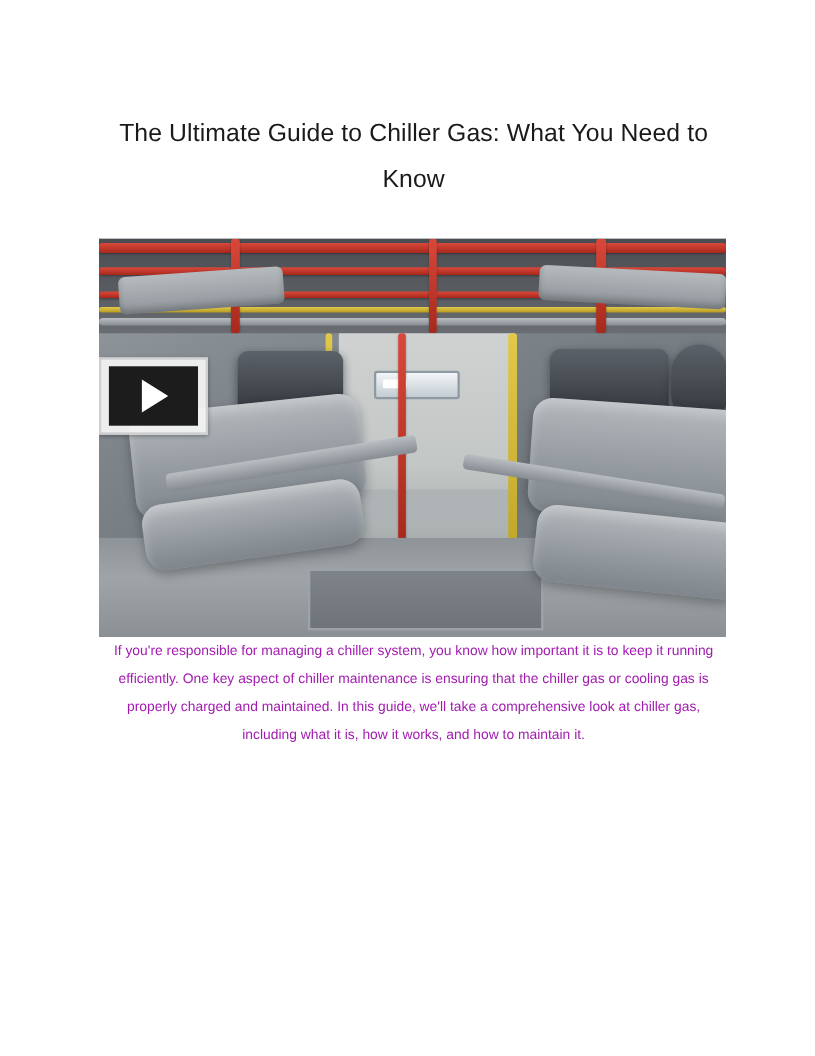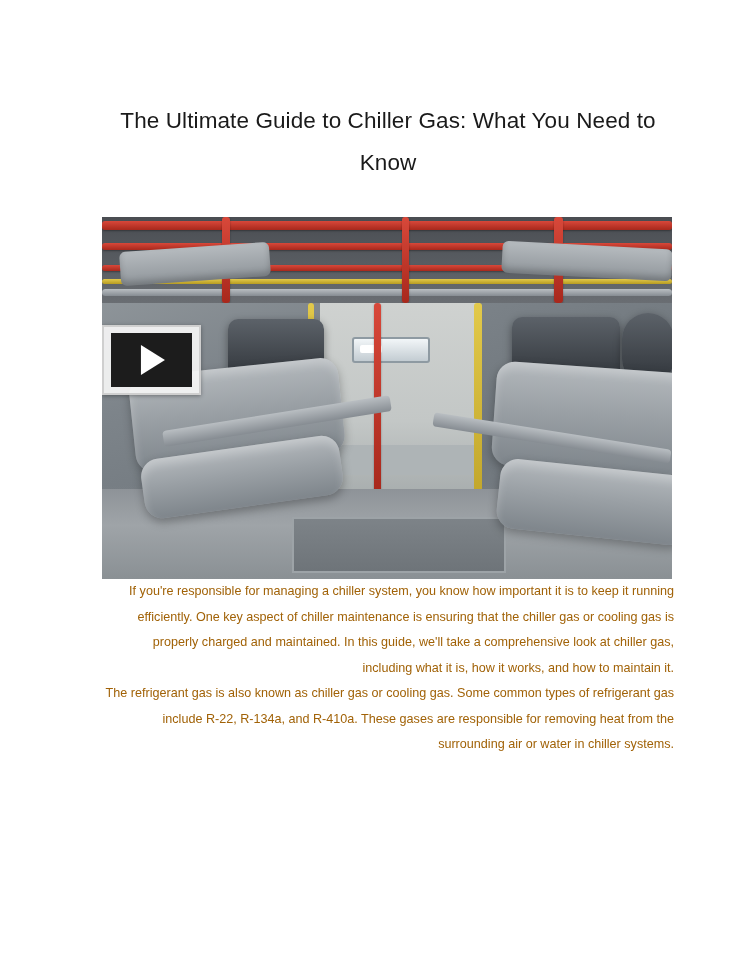--- a/index.html
+++ b/index.html
@@ -16,21 +16,21 @@
   }
   .page {
     position: relative;
     width: 741px;
     height: 960px;
     background: #ffffff;
     box-sizing: border-box;
   }
   .content {
     position: absolute;
-    left: 102px;
+    left: 90px;
     top: 0;
     width: 572px;
   }
   .doc-title {
     margin: 0;
     padding-top: 100px;
     font-size: 22.5px;
     font-weight: normal;
     line-height: 42px;
     text-align: center;
@@ -158,22 +158,22 @@
     transform: translate(-46%, -50%);
     width: 0; height: 0;
     border-left: 24px solid #ffffff;
     border-top: 15px solid transparent;
     border-bottom: 15px solid transparent;
   }
   p.body {
     margin: 0;
     font-size: 12.6px;
     line-height: 25.5px;
-    color: #a16207;
-    text-align: right;
+    color: #a21caf;
+    text-align: center;
   }
   .para-1 { margin-top: 26px; }
   h2.section {
     margin: 30px 0 0 0;
     font-size: 17.5px;
     font-weight: normal;
     color: #1a1a1a;
     letter-spacing: 0.1px;
   }
   .para-2 { margin-top: 16px; }
@@ -227,16 +227,15 @@
 
       <div class="play-button">
         <div class="inner">
           <div class="tri"></div>
         </div>
       </div>
     </div>
 
     <p class="body para-1">If you're responsible for managing a chiller system, you know how important it is to keep it running efficiently. One key aspect of chiller maintenance is ensuring that the chiller gas or cooling gas is properly charged and maintained. In this guide, we'll take a comprehensive look at chiller gas, including what it is, how it works, and how to maintain it.</p>
 
-    <p class="body para-2">The refrigerant gas is also known as chiller gas or cooling gas. Some common types of refrigerant gas include R-22, R-134a, and R-410a. These gases are responsible for removing heat from the surrounding air or water in chiller systems.</p>
 
   </div>
 </div>
 
 </body></html>

